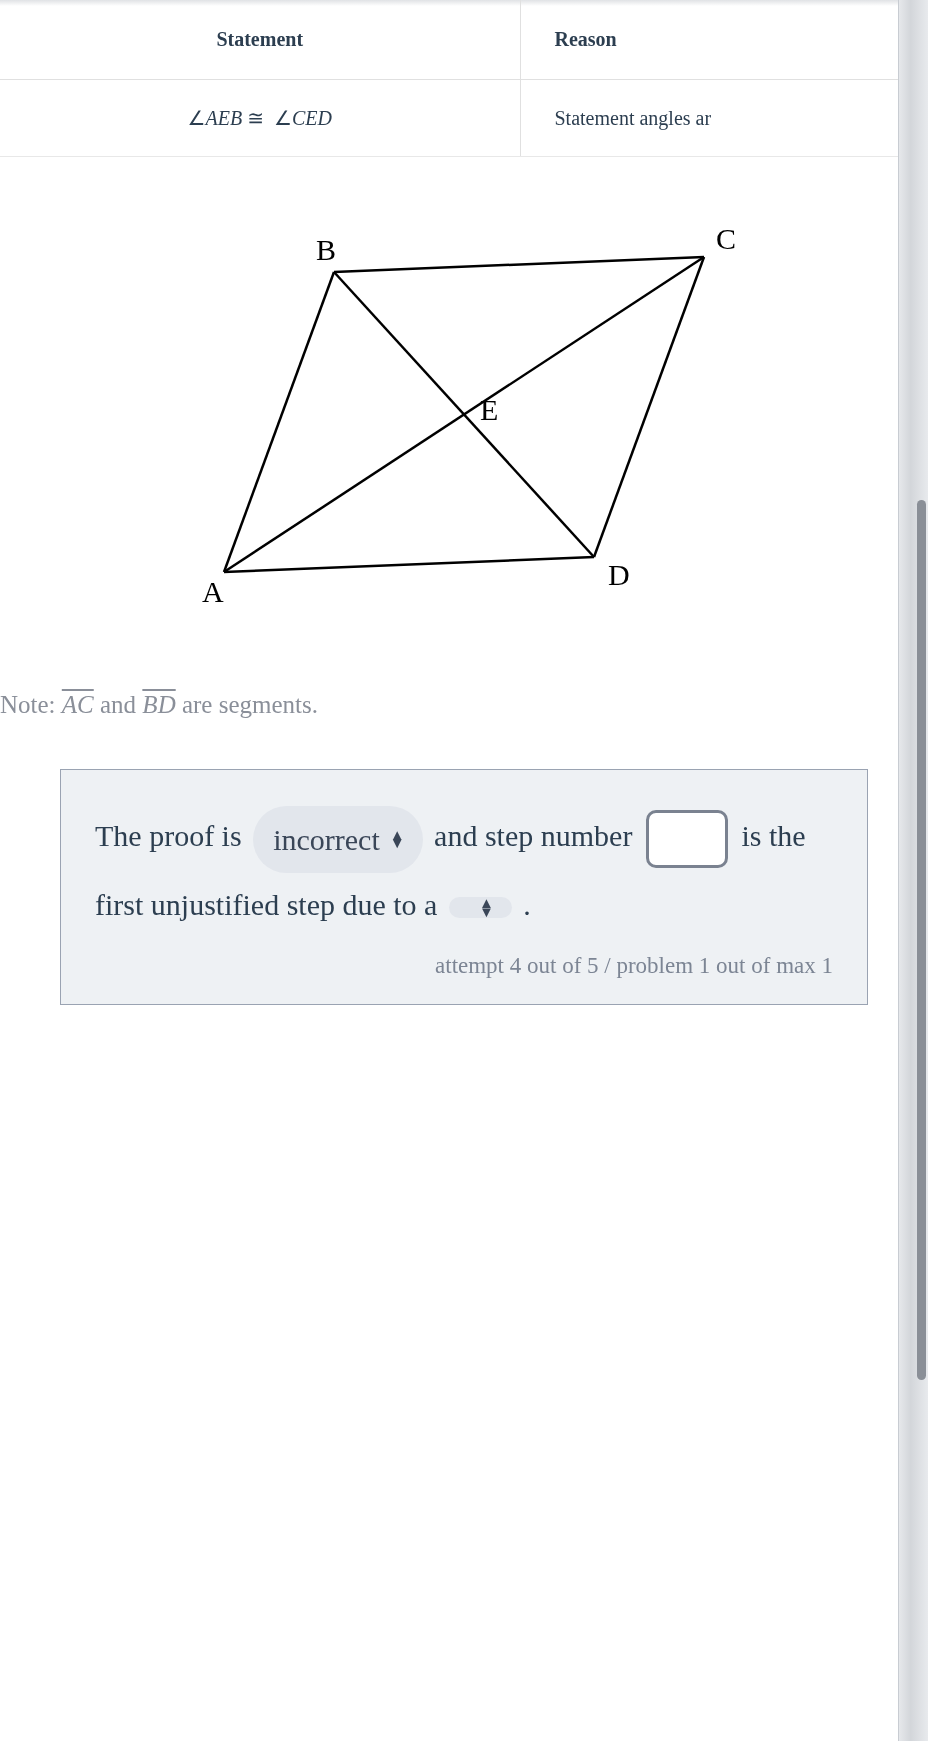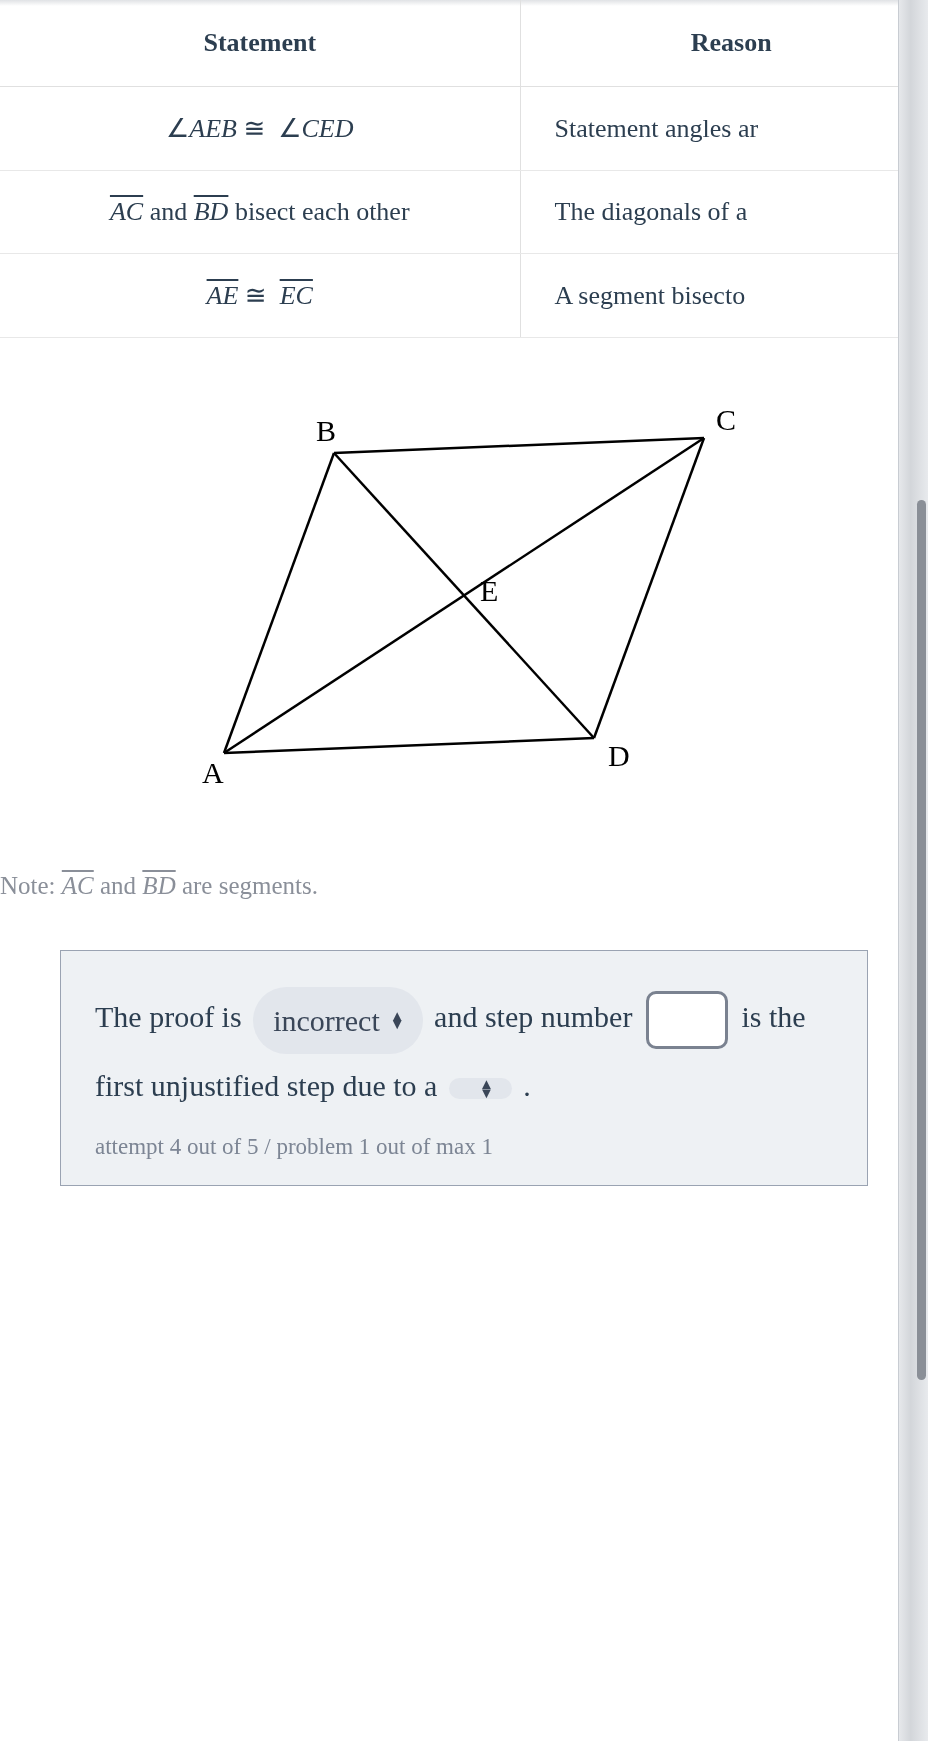--- a/index.html
+++ b/index.html
@@ -20,26 +20,26 @@
   .content {
     position: absolute;
     left: 0;
     top: 0;
     width: 100%;
     padding: 0;
   }
   .proof-table {
     width: 100%;
     border-collapse: collapse;
-    font-size: 26px;
+    font-size: 20px;
     color: #2c3e50;
   }
   .proof-table th {
     font-weight: bold;
-    text-align: center;
+    text-align: left;
     padding: 28px 20px 28px 20px;
     border-bottom: 1px solid #e0e0e0;
   }
   .proof-table th.stmt-head {
     text-align: center;
   }
   .proof-table td {
     padding: 26px 20px;
     border-bottom: 1px solid #e8e8e8;
     vertical-align: middle;
@@ -116,20 +116,21 @@
     color: #fff;
     font-size: 25px;
     font-family: Georgia, serif;
     padding: 18px 26px;
     border-radius: 4px;
     border: none;
     margin-top: 12px;
     cursor: pointer;
   }
   .attempt-line {
+    text-align: right;
     font-size: 23px;
     color: #7c8594;
     margin-top: 6px;
   }
   .right-gutter {
     position: absolute;
     top: 0;
     right: 0;
     width: 30px;
     height: 100%;
@@ -163,28 +164,20 @@
       <thead>
         <tr>
           <th class="col-statement stmt-head">Statement</th>
           <th class="col-reason">Reason</th>
         </tr>
       </thead>
       <tbody id="proof-body">
           <tr>
             <td class="col-statement">∠<span class="math-i">AEB</span> ≅ &nbsp;∠<span class="math-i">CED</span></td>
             <td class="col-reason">Statement angles ar</td>
-          </tr>
-          <tr>
-            <td class="col-statement"><span class="ovl math-i">AC</span> and <span class="ovl math-i">BD</span> bisect each other</td>
-            <td class="col-reason">The diagonals of a</td>
-          </tr>
-          <tr>
-            <td class="col-statement"><span class="ovl math-i">AE</span> ≅ &nbsp;<span class="ovl math-i">EC</span></td>
-            <td class="col-reason">A segment bisecto</td>
           </tr>
         </tbody>
     </table>
 
     <div class="diagram-wrap">
       <svg class="diagram-svg" viewBox="0 0 560 400">
         <g id="diagram-g" stroke="#000" stroke-width="2.5" fill="none" stroke-linejoin="round">
             <line x1="40" y1="340" x2="150" y2="40"></line>
             <line x1="150" y1="40" x2="520" y2="25"></line>
             <line x1="520" y1="25" x2="410" y2="325"></line>

